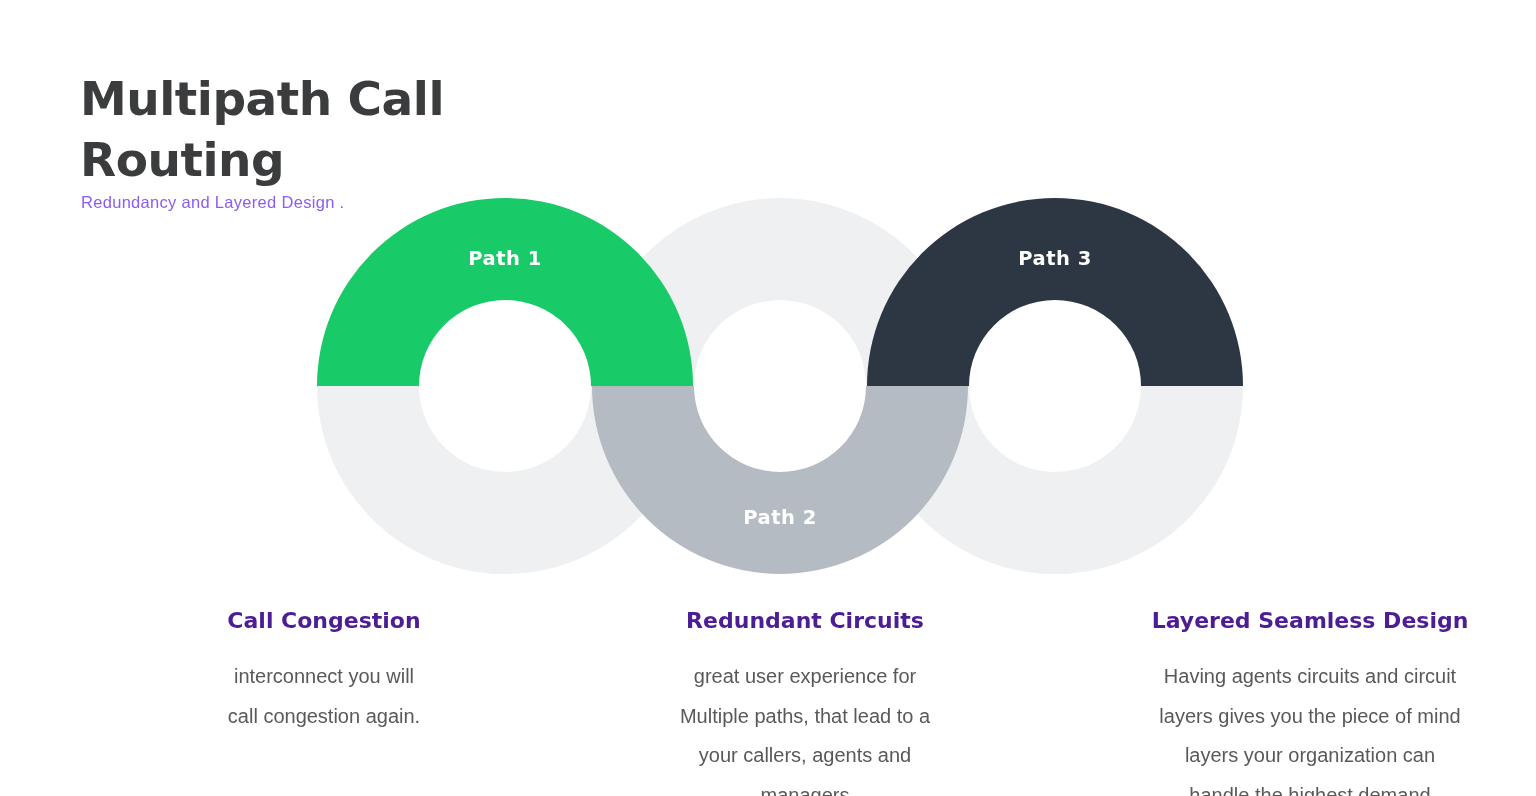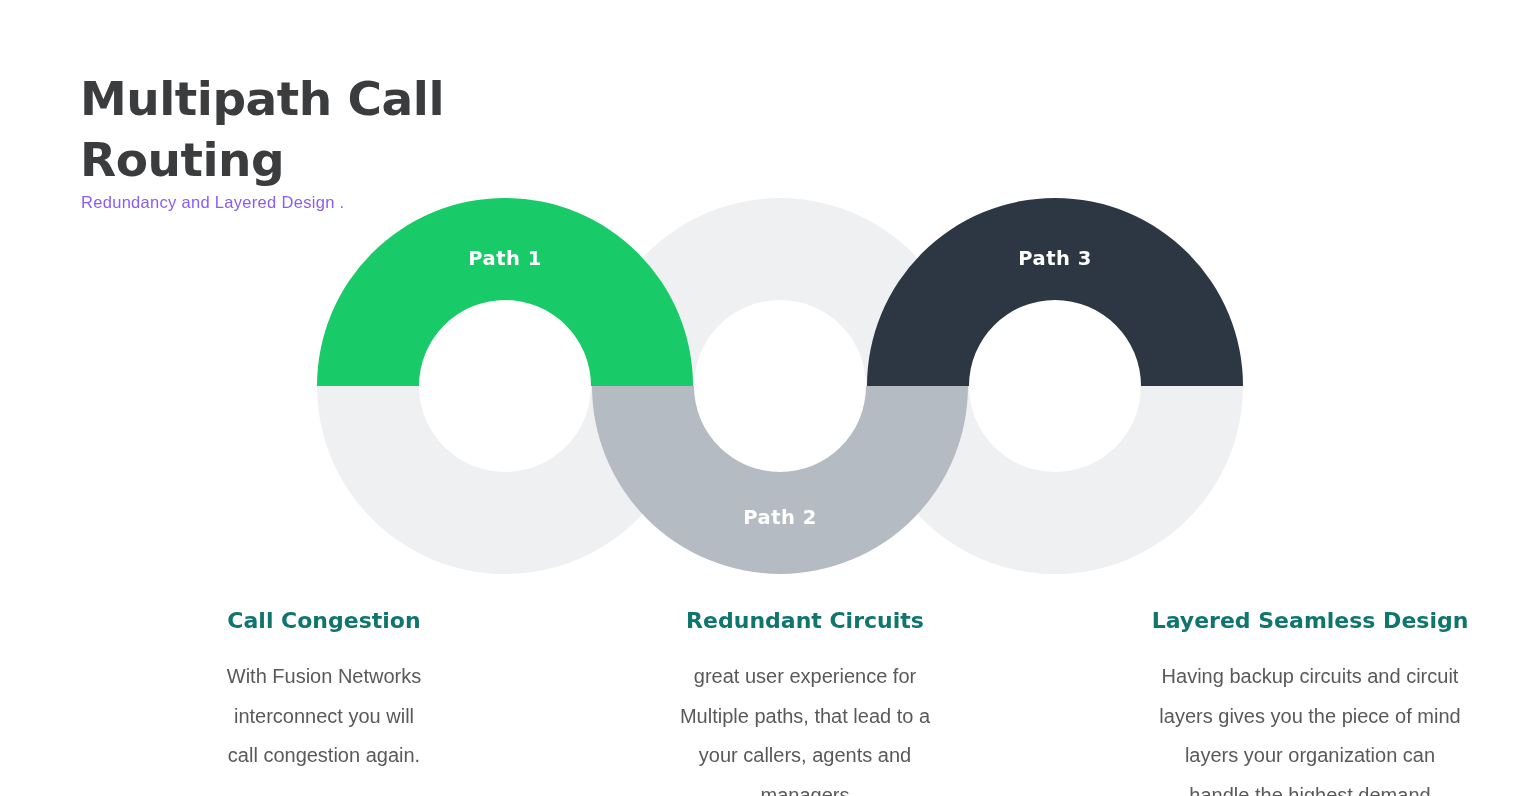--- a/index.html
+++ b/index.html
@@ -37,21 +37,21 @@
   }
 
   .column { position: absolute; top: 600px; text-align: center; }
   .col-1 { left: 144px; width: 360px; }
   .col-2 { left: 625px; width: 360px; }
   .col-3 { left: 1120px; width: 380px; }
   .col-heading {
     font-family: "DejaVu Sans", sans-serif;
     font-weight: 800;
     font-size: 22px;
-    color: #0f766e;
+    color: #4c1d95;
     white-space: nowrap;
   }
   .col-body { margin-top: 24px; }
   .col-body .line {
     font-size: 20px;
     line-height: 39.5px;
     color: #58595a;
     white-space: nowrap;
   }
 </style>
@@ -79,39 +79,38 @@
     <path d="M 867 378 A 188 188 0 0 1 1243 378 L 1141 378 A 86 86 0 0 0 969 378 Z" fill="#2d3743"></path>
 
     <text class="path-label" x="505" y="257" text-anchor="middle" fill="#ffffff">Path 1</text>
     <text class="path-label" x="780" y="516" text-anchor="middle" fill="#ffffff">Path 2</text>
     <text class="path-label" x="1055" y="257" text-anchor="middle" fill="#ffffff">Path 3</text>
   </svg>
 
   <div class="column col-1">
     <div class="col-heading">Call Congestion</div>
     <div class="col-body">
-      <div class="line">With Fusion Networks</div>
       <div class="line">interconnect you will</div>
       <div class="line">call congestion again.</div>
     </div>
   </div>
 
   <div class="column col-2">
     <div class="col-heading">Redundant Circuits</div>
     <div class="col-body">
       <div class="line">great user experience for</div>
       <div class="line">Multiple paths, that lead to a</div>
       <div class="line">your callers, agents and</div>
       <div class="line">managers</div>
     </div>
   </div>
 
   <div class="column col-3">
     <div class="col-heading">Layered Seamless Design</div>
     <div class="col-body">
-      <div class="line">Having backup circuits and circuit</div>
+      <div class="line">Having agents circuits and circuit</div>
       <div class="line">layers gives you the piece of mind</div>
       <div class="line">layers your organization can</div>
       <div class="line">handle the highest demand</div>
     </div>
   </div>
 
 </div>
 
 </body></html>

